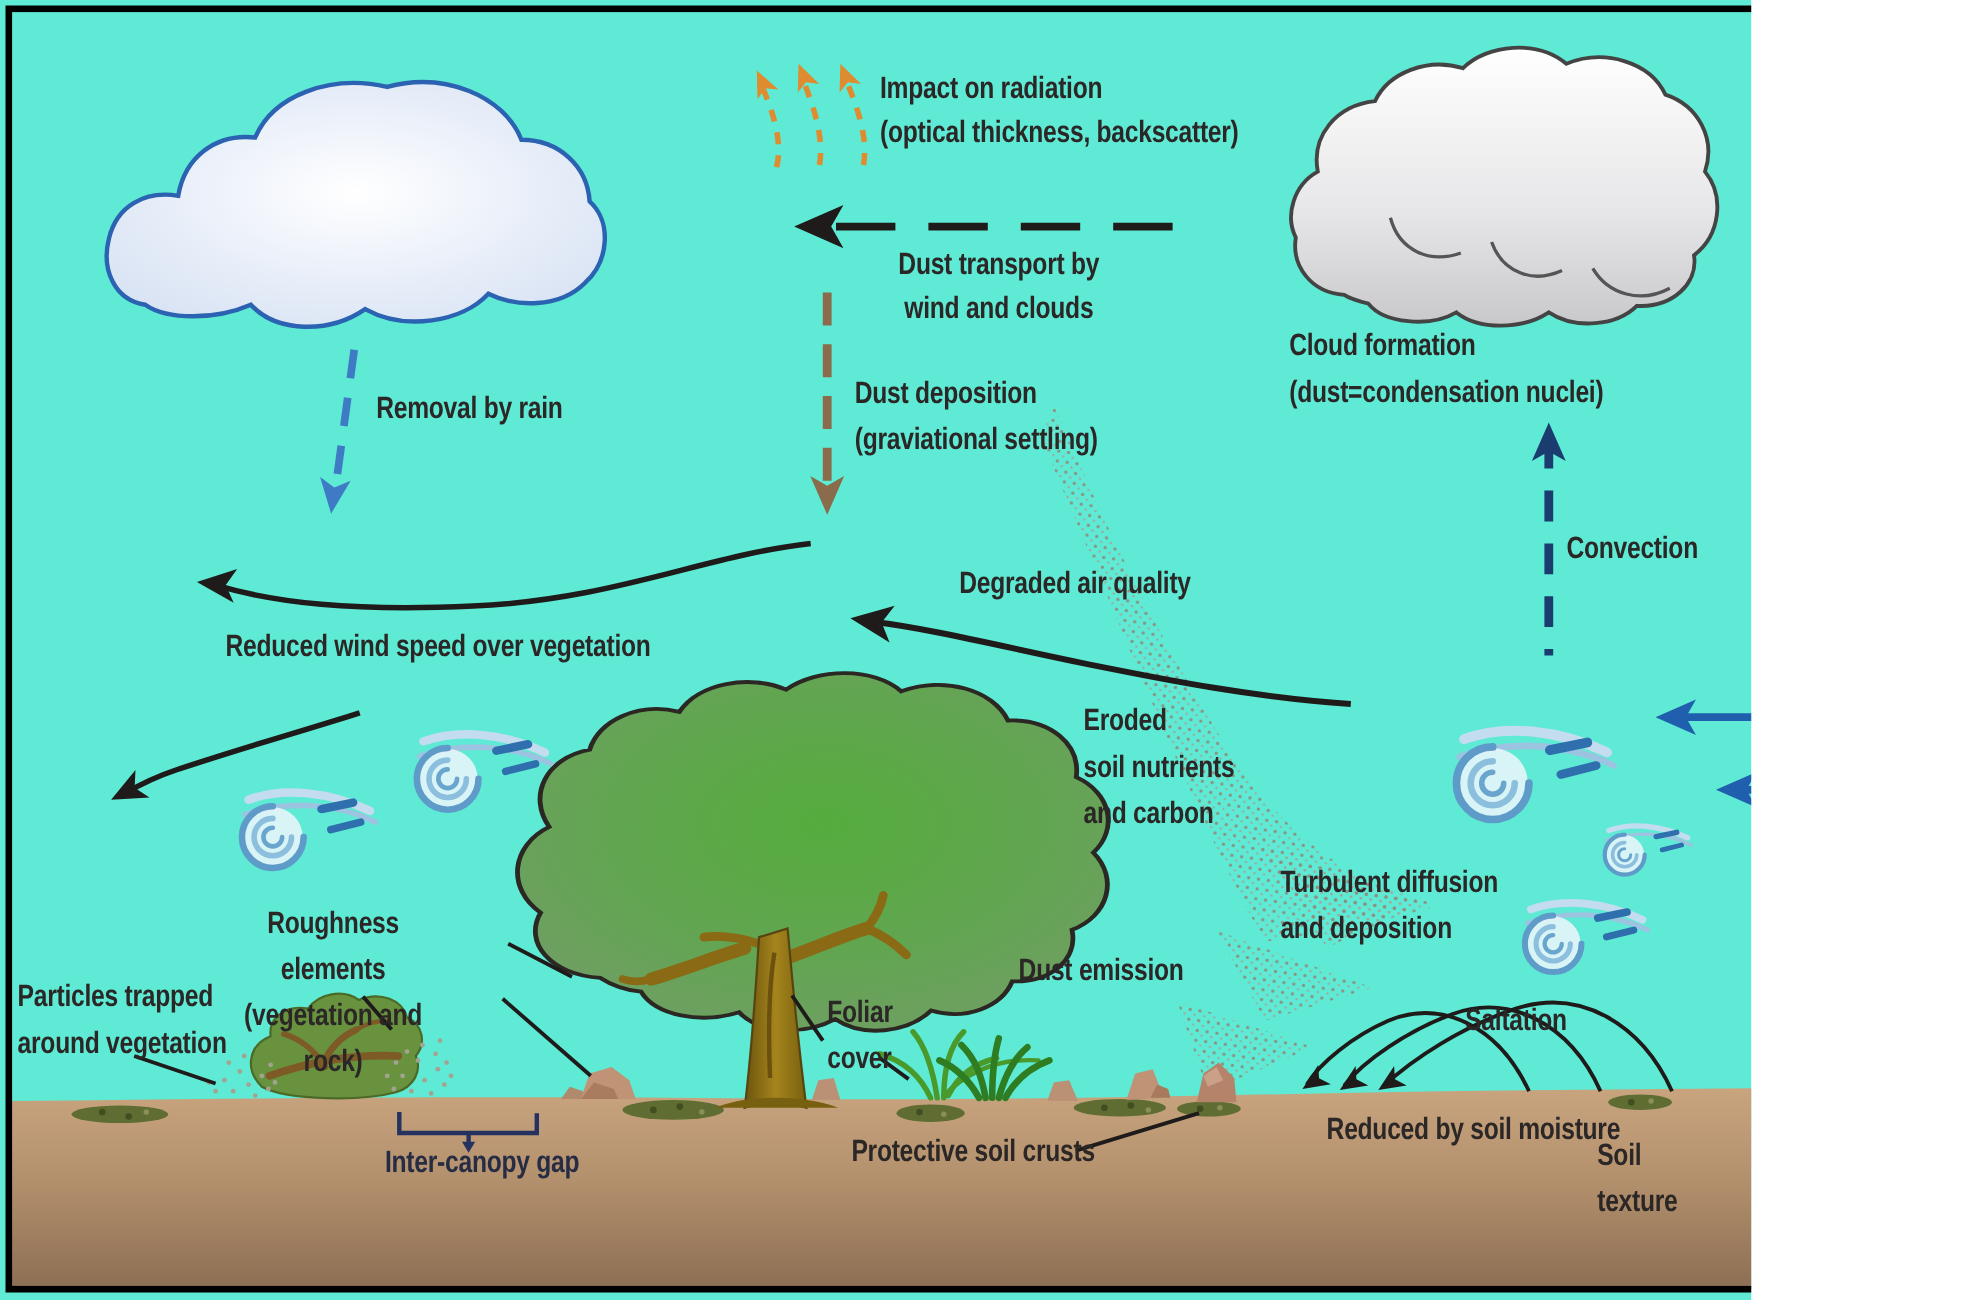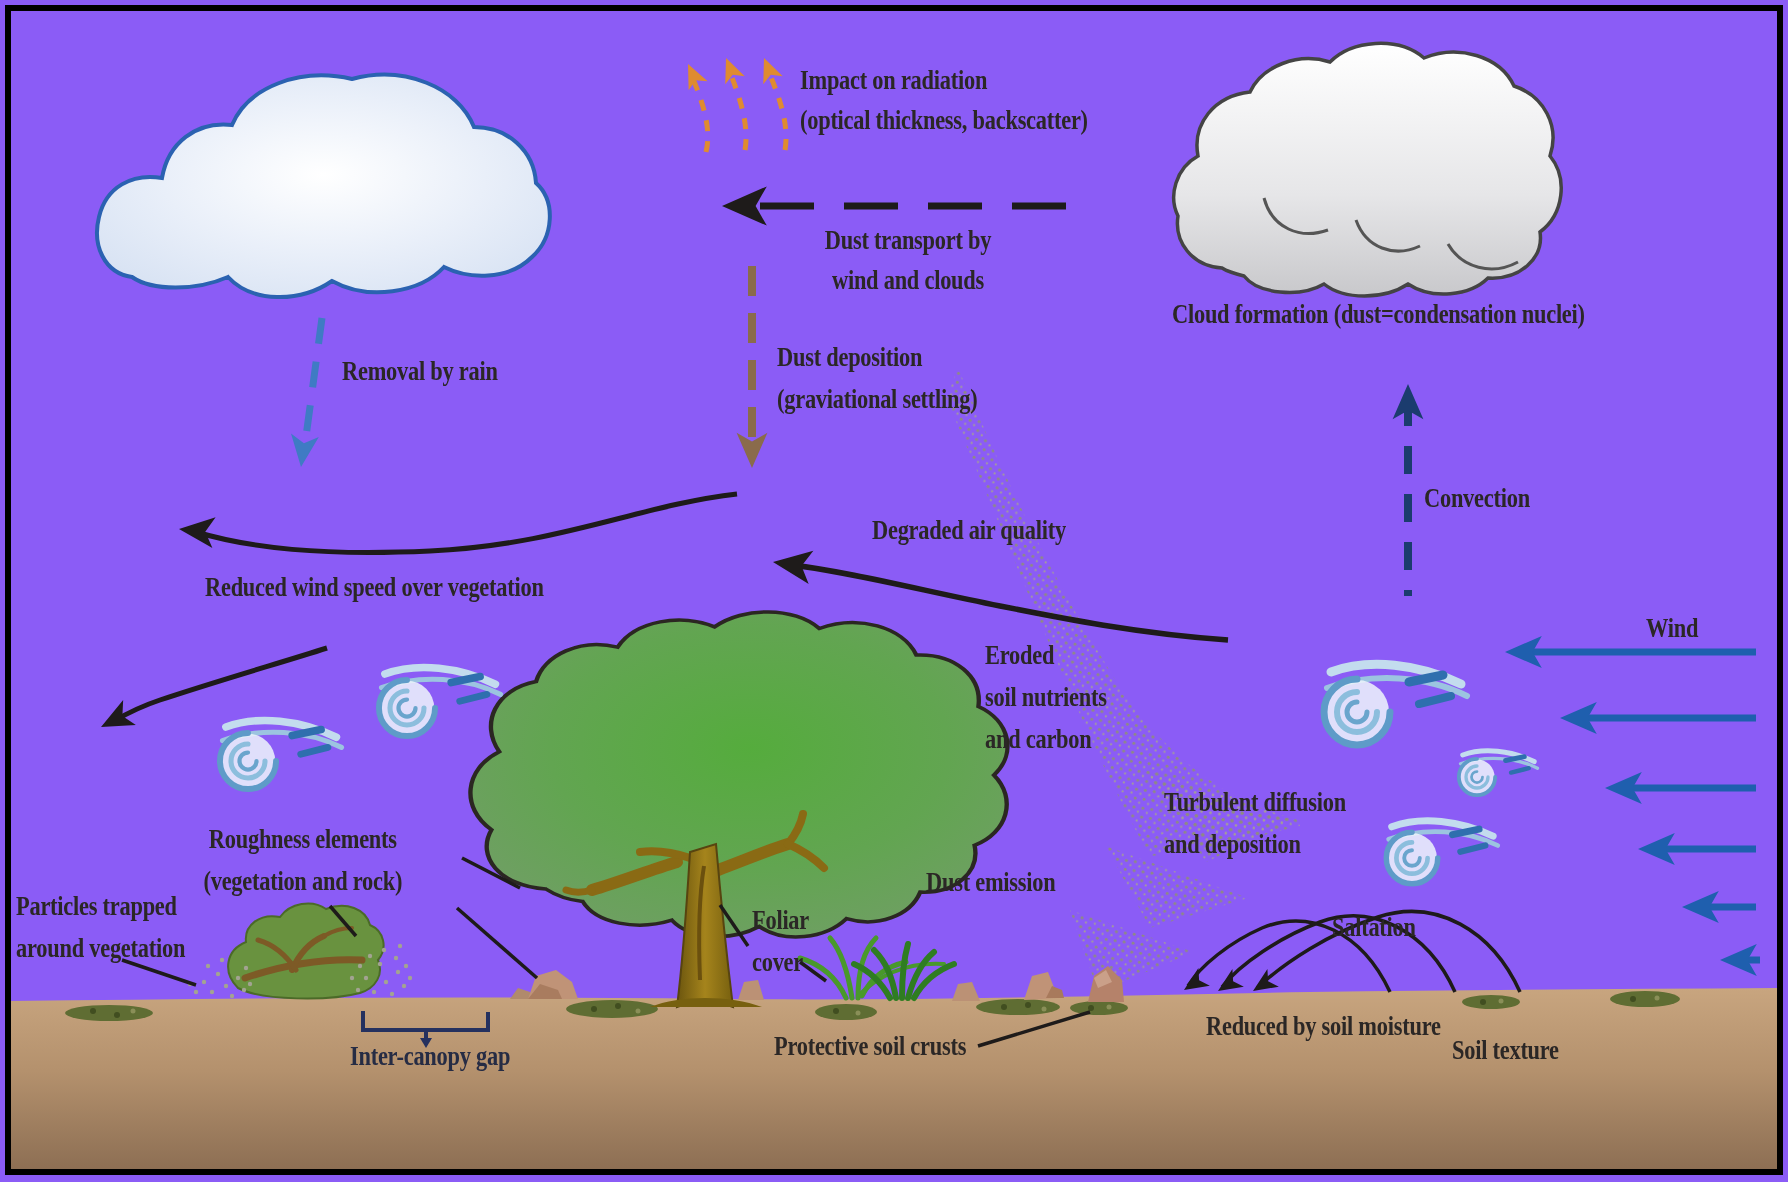--- a/index.html
+++ b/index.html
@@ -1,20 +1,20 @@
 <!DOCTYPE html>
 <html><head>
 <meta charset="utf-8">
 <style>
   html,body{margin:0;padding:0;background:#ffffff;}
   #canvas{
     position:relative;
-    width:1788px;height:1182px;
-    background:#8b5cf6;
-    font-family:Liberation Serif, serif;
+    width:1592px;height:1182px;
+    background:#5eead4;
+    font-family:Liberation Sans, sans-serif;
     overflow:hidden;
   }
   #art{position:absolute;left:0;top:0;}
   .lbl{
     position:absolute;
     font-size:28px;
     font-weight:bold;
     color:#2b2726;
     line-height:42px;
     white-space:pre-line;

